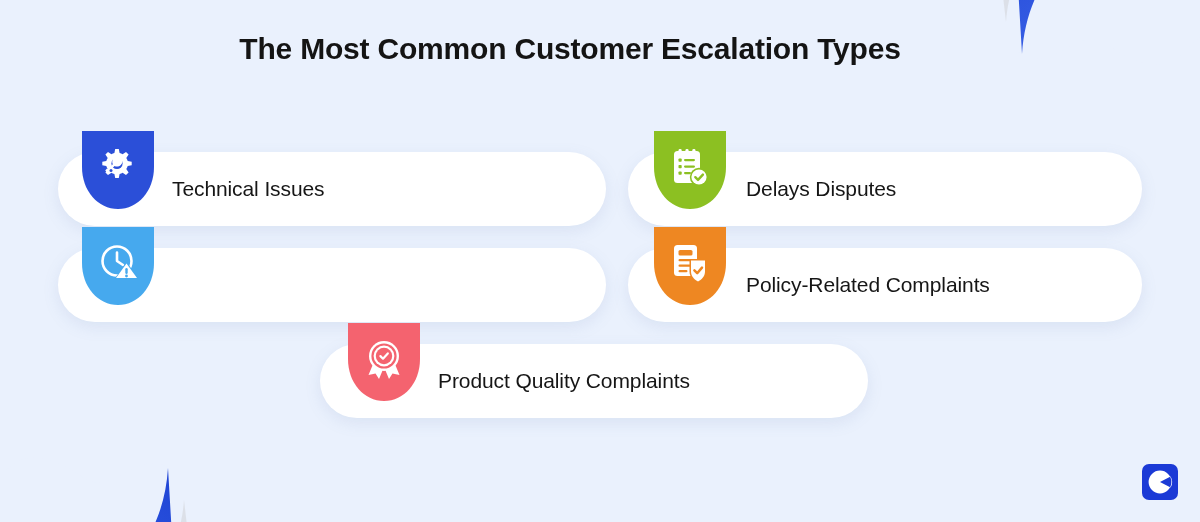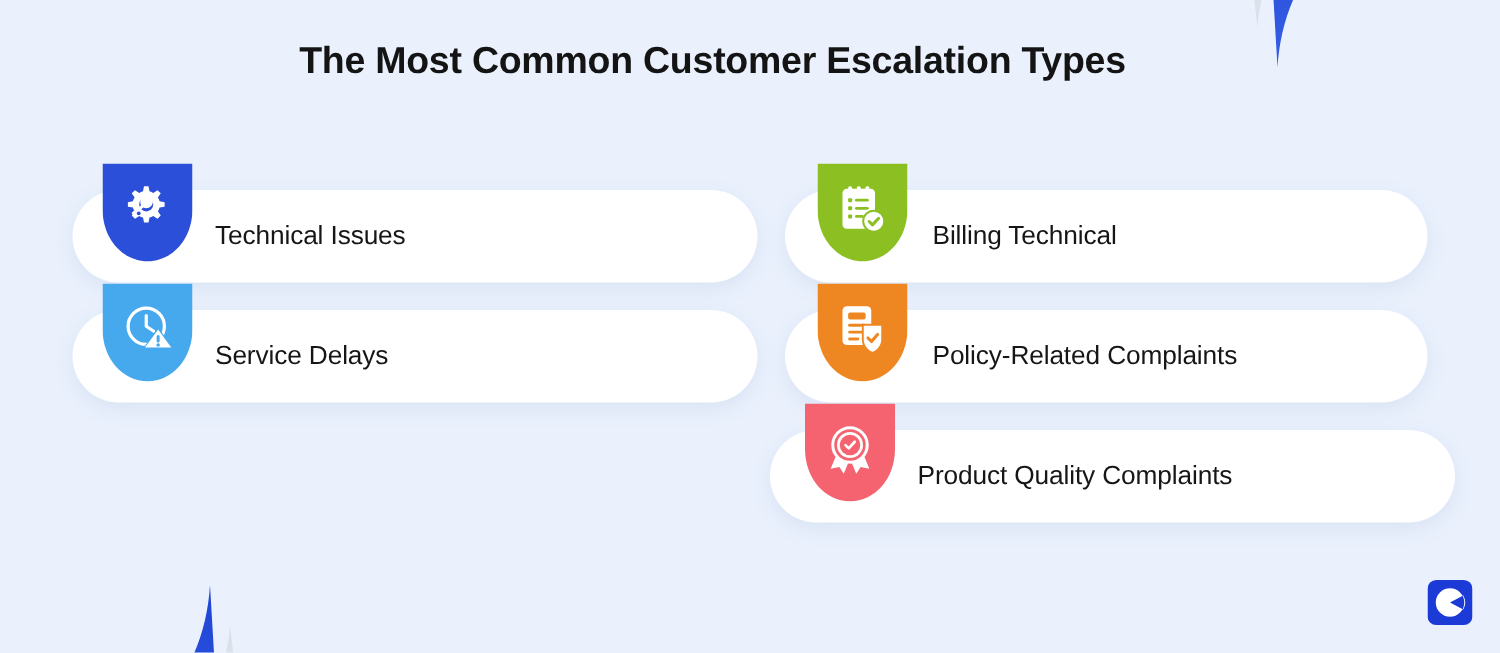--- a/index.html
+++ b/index.html
@@ -54,21 +54,21 @@
     width: 1164px;
   }
   .row {
     display: flex;
     justify-content: flex-start;
     margin-bottom: 22px;
     position: relative;
     height: 74px;
   }
   .row.centered {
-    justify-content: flex-end;
+    justify-content: center;
     margin-left: 24px;
   }
 
   .card {
     position: relative;
     height: 74px;
     background: #ffffff;
     border-radius: 40px;
     box-shadow: 0 5px 16px rgba(105, 130, 180, 0.13);
     display: flex;
@@ -207,40 +207,39 @@
           <rect x="10" y="10" width="11" height="2.2" rx="1.1" fill="#8cc022"></rect>
           <rect x="4.5" y="16" width="3.2" height="3.2" rx="0.8" fill="#8cc022"></rect>
           <rect x="10" y="16.5" width="11" height="2.2" rx="1.1" fill="#8cc022"></rect>
           <rect x="4.5" y="22.5" width="3.2" height="3.2" rx="0.8" fill="#8cc022"></rect>
           <rect x="10" y="23" width="7" height="2.2" rx="1.1" fill="#8cc022"></rect>
           <circle cx="25" cy="28" r="9.2" fill="#8cc022"></circle>
           <circle cx="25" cy="28" r="7.6" fill="#ffffff"></circle>
           <path d="M21.3,28.2 L24.0,30.9 L28.9,25.6" fill="none" stroke="#8cc022" stroke-width="2.4" stroke-linecap="round" stroke-linejoin="round"></path>
         </g>
       </svg>
-      <span class="card-label">Billing Technical</span>
+      <span class="card-label">Delays Disputes</span>
     </div>
   </div>
 
   <div class="row">
 
     <div class="card left">
       <svg class="badge" viewBox="0 0 72 85" xmlns="http://www.w3.org/2000/svg">
         <path d="M2,6 L2,40 C2,64 17,81 36,81 C55,81 70,64 70,40 L70,6 Z" fill="#1e5f8c"></path>
         <path d="M0,4 L0,40 C0,64 16,82 36,82 C56,82 72,64 72,40 L72,4 Z" fill="#46a9ee"></path>
         <g transform="translate(18,22)">
           <circle cx="17" cy="16" r="14.5" fill="none" stroke="#ffffff" stroke-width="2.6"></circle>
           <path d="M17,7.5 L17,16 L23,20" fill="none" stroke="#ffffff" stroke-width="2.6" stroke-linecap="round" stroke-linejoin="round"></path>
           <path d="M26.5,16.5 L38.5,34 L14.5,34 Z" fill="#46a9ee"></path>
           <path d="M26.5,18.5 L37,33 L16,33 Z" fill="#ffffff"></path>
           <rect x="25.3" y="23" width="2.4" height="6" rx="1.2" fill="#46a9ee"></rect>
           <circle cx="26.5" cy="31" r="1.4" fill="#46a9ee"></circle>
         </g>
       </svg>
-      <span class="card-label">Service Delays</span>
     </div>
 
     <div class="card right">
       <svg class="badge" viewBox="0 0 72 85" xmlns="http://www.w3.org/2000/svg">
         <path d="M2,6 L2,40 C2,64 17,81 36,81 C55,81 70,64 70,40 L70,6 Z" fill="#8a4410"></path>
         <path d="M0,4 L0,40 C0,64 16,82 36,82 C56,82 72,64 72,40 L72,4 Z" fill="#ee8722"></path>
         <g transform="translate(20,22)">
           <rect x="0" y="0" width="23" height="31" rx="3.5" fill="#ffffff"></rect>
           <rect x="4.5" y="5" width="14" height="5.6" rx="1.6" fill="#ee8722"></rect>
           <rect x="4.5" y="14" width="14" height="2.3" rx="1.15" fill="#ee8722"></rect>

